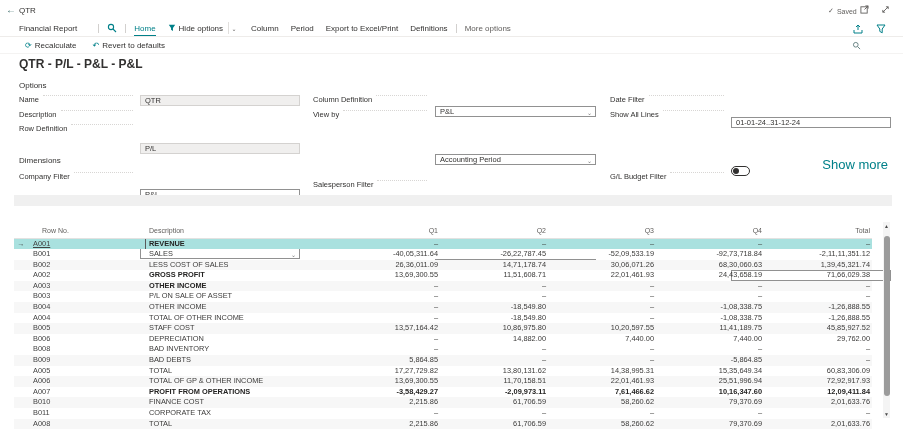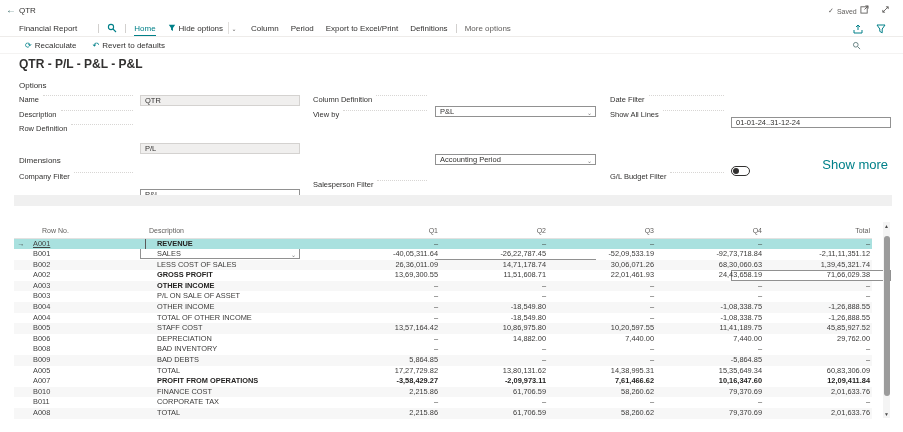--- a/index.html
+++ b/index.html
@@ -62,21 +62,21 @@
   col.c-gut{width:14px} col.c-no{width:117px} col.c-desc{width:209px}
   col.c-q1{width:86px} col.c-q{width:108px}
   th { font-weight:400; color:#605e5c; font-size:7px; height:15px; text-align:left;
        border-bottom:1px solid #e3e2e1; white-space:nowrap; }
   th.rowno { padding-left:14px; }
   th.desc { padding-left:4px; }
   th.num { text-align:right; padding-right:2px; }
   td { font-size:7.4px; height:10.6px; line-height:10.5px; white-space:nowrap; overflow:hidden; color:#3b3a39; }
   td.gutter { text-align:center; color:#444; font-size:7px; }
   td.rowno { padding-left:5px; color:#444; }
-  td.desc { padding-left:12px; text-transform:uppercase; }
+  td.desc { padding-left:4px; text-transform:uppercase; }
   td.num { text-align:right; padding-right:2px; }
   tr.alt { background:#f7f7f7; }
   tr.selected { background:#a9e1df; }
   tr.selected td.desc { box-shadow: inset 1px 0 0 #5a5a5a; }
   td.focused { text-decoration:underline; }
   .b { font-weight:700; color:#252423; }
 
   
   .scrollbar { top:222px; left:883px; width:7px; height:196px; background:#f4f4f4; }
   .sb-up, .sb-down { position:absolute; left:0; width:7px; height:8px; font-size:5px; color:#4a4a4a; text-align:center; line-height:8px; cursor:pointer; }
@@ -415,20 +415,30 @@
         <tr>
           <td class="gutter"></td>
           <td class="rowno">A005</td>
           <td class="desc">TOTAL</td>
           <td class="num">17,27,729.82</td>
           <td class="num">13,80,131.62</td>
           <td class="num">14,38,995.31</td>
           <td class="num">15,35,649.34</td>
           <td class="num">60,83,306.09</td>
         </tr>
+        <tr class="alt">
+          <td class="gutter"></td>
+          <td class="rowno">A006</td>
+          <td class="desc">TOTAL OF GP &amp; OTHER INCOME</td>
+          <td class="num">13,69,300.55</td>
+          <td class="num">11,70,158.51</td>
+          <td class="num">22,01,461.93</td>
+          <td class="num">25,51,996.94</td>
+          <td class="num">72,92,917.93</td>
+        </tr>
         <tr>
           <td class="gutter"></td>
           <td class="rowno">A007</td>
           <td class="desc b">PROFIT FROM OPERATIONS</td>
           <td class="num b">-3,58,429.27</td>
           <td class="num b">-2,09,973.11</td>
           <td class="num b">7,61,466.62</td>
           <td class="num b">10,16,347.60</td>
           <td class="num b">12,09,411.84</td>
         </tr>

